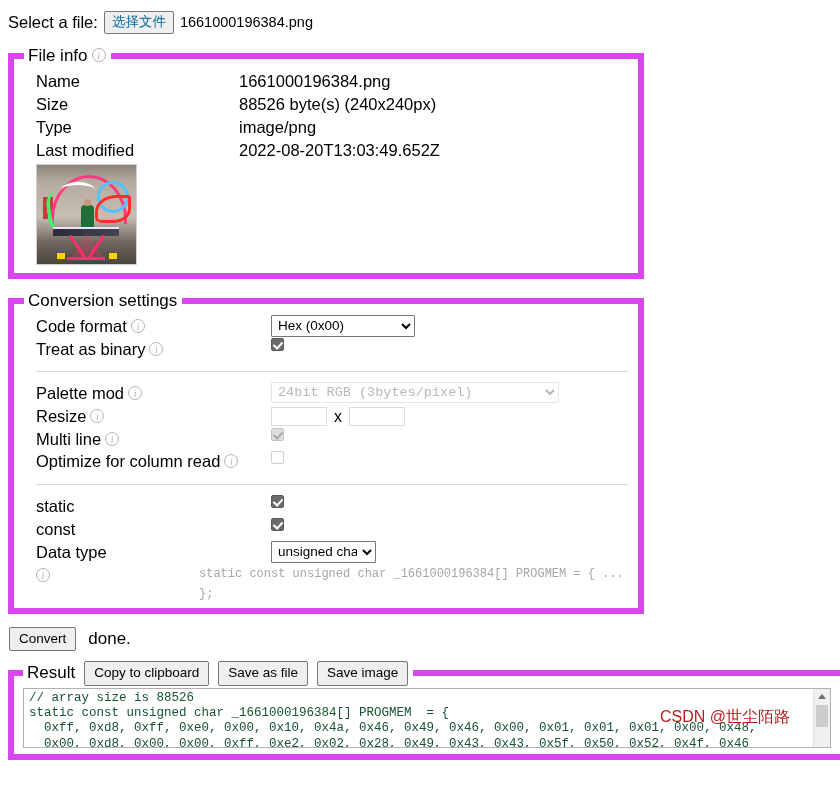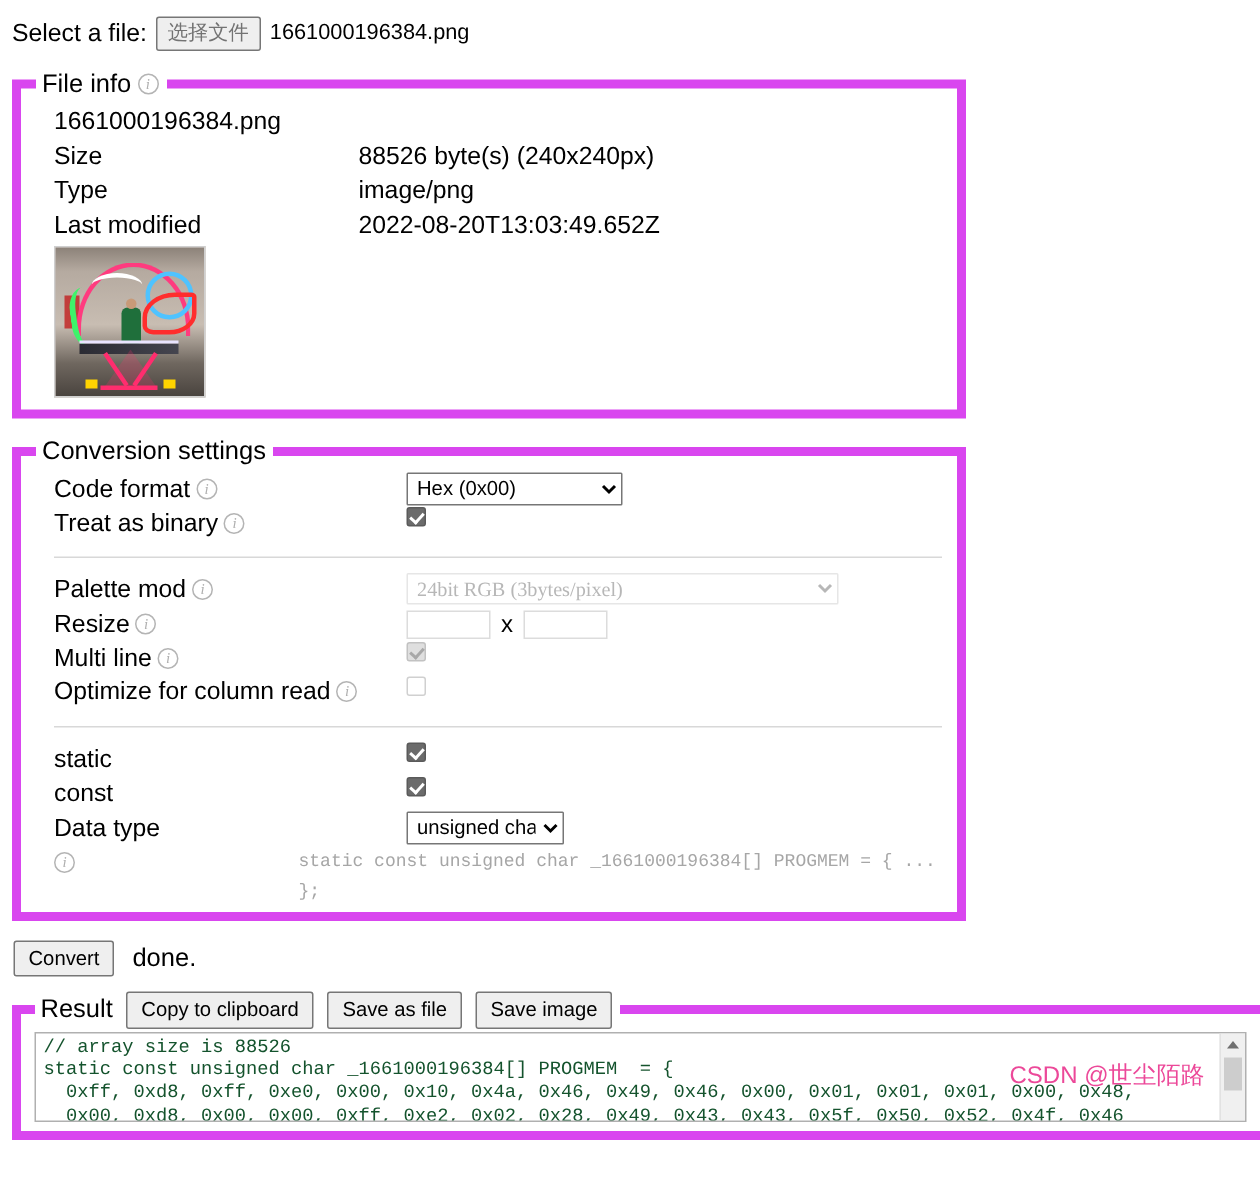--- a/index.html
+++ b/index.html
@@ -23,21 +23,21 @@
     font-size: 16.5px;
   }
   .file-row .label { color: #000; }
   .btn-file {
     font-family: "Liberation Sans", sans-serif;
     font-size: 13.5px;
     padding: 2px 7px 3px 7px;
     background: #efefef;
     border: 1px solid #767676;
     border-radius: 2px;
-    color: #737373;
+    color: #0369a1;
     line-height: 1.15;
   }
   .file-name { font-size: 14.5px; color: #000; }
 
   
   fieldset {
     border: 6px solid #d946ef;
     margin: 10px 8px 0 8px;
     padding: 0 10px 8px 10px;
     min-width: 0;
@@ -175,21 +175,21 @@
     font-size: 13.5px;
     width: 144px;
     height: 22px;
     padding: 1px 2px;
     border: 1px solid #767676;
     background: #ffffff;
     color: #000;
     border-radius: 1px;
   }
   select.sel-palette {
-    font-family: Liberation Serif, serif;
+    font-family: Liberation Mono, monospace;
     font-size: 13.5px;
     width: 288px;
     height: 21px;
     padding: 1px 2px;
     border: 1px solid #dcdcdc;
     background: #ffffff;
     color: #9a9a9a;
     border-radius: 1px;
   }
   select.sel-dtype {
@@ -302,23 +302,23 @@
     border-bottom: 5px solid #707070;
     display: block;
   }
   .scroll-thumb {
     width: 12px; margin: 0 2px;
     height: 22px;
     background: #cdcdcd;
   }
   .watermark {
     position: absolute;
-    right: 27px; top: 18px;
+    right: 40px; top: 18px;
     font-size: 16px;
-    color: #ec4899;
+    color: #b91c1c;
     white-space: nowrap;
     pointer-events: none;
   }
 </style>
 </head>
 <body>
 
 <div class="page">
 
   <div class="file-row">
@@ -326,20 +326,21 @@
     <button class="btn-file">选择文件</button>
     <span class="file-name">1661000196384.png</span>
   </div>
 
   <fieldset class="fs-info">
     <legend>
       <span>File info</span><span class="info-i">i</span>
     </legend>
     <div class="info-grid">
       <div class="info-line">
+        <span class="info-key">Name</span>
         <span class="info-val">1661000196384.png</span>
       </div>
       <div class="info-line">
         <span class="info-key">Size</span>
         <span class="info-val">88526 byte(s) (240x240px)</span>
       </div>
       <div class="info-line">
         <span class="info-key">Type</span>
         <span class="info-val">image/png</span>
       </div>

